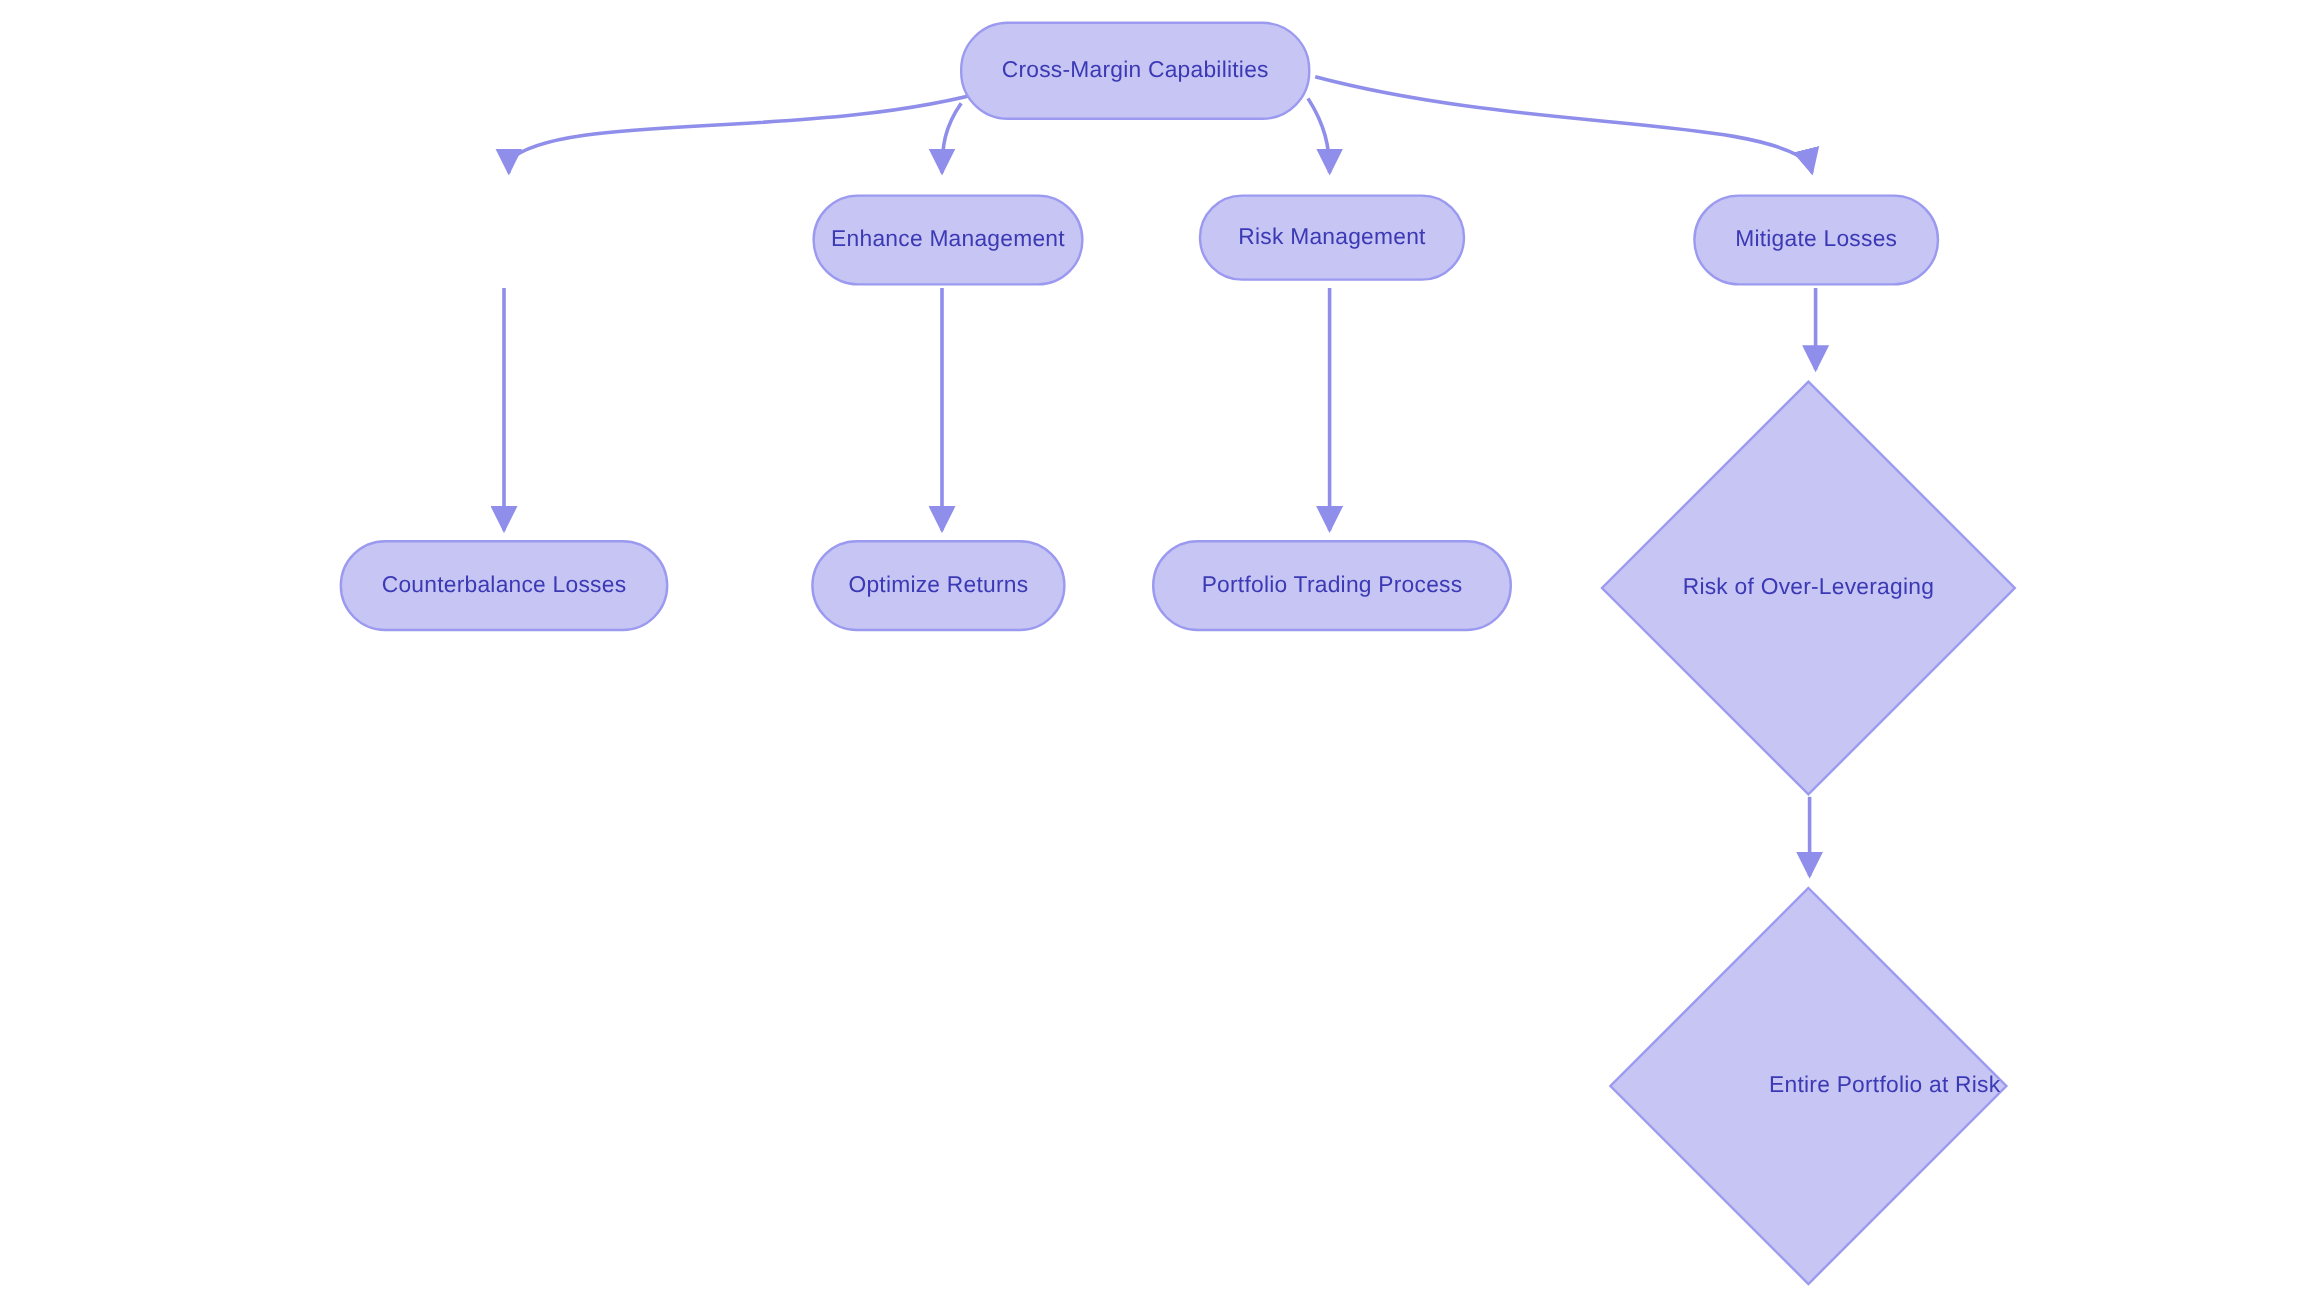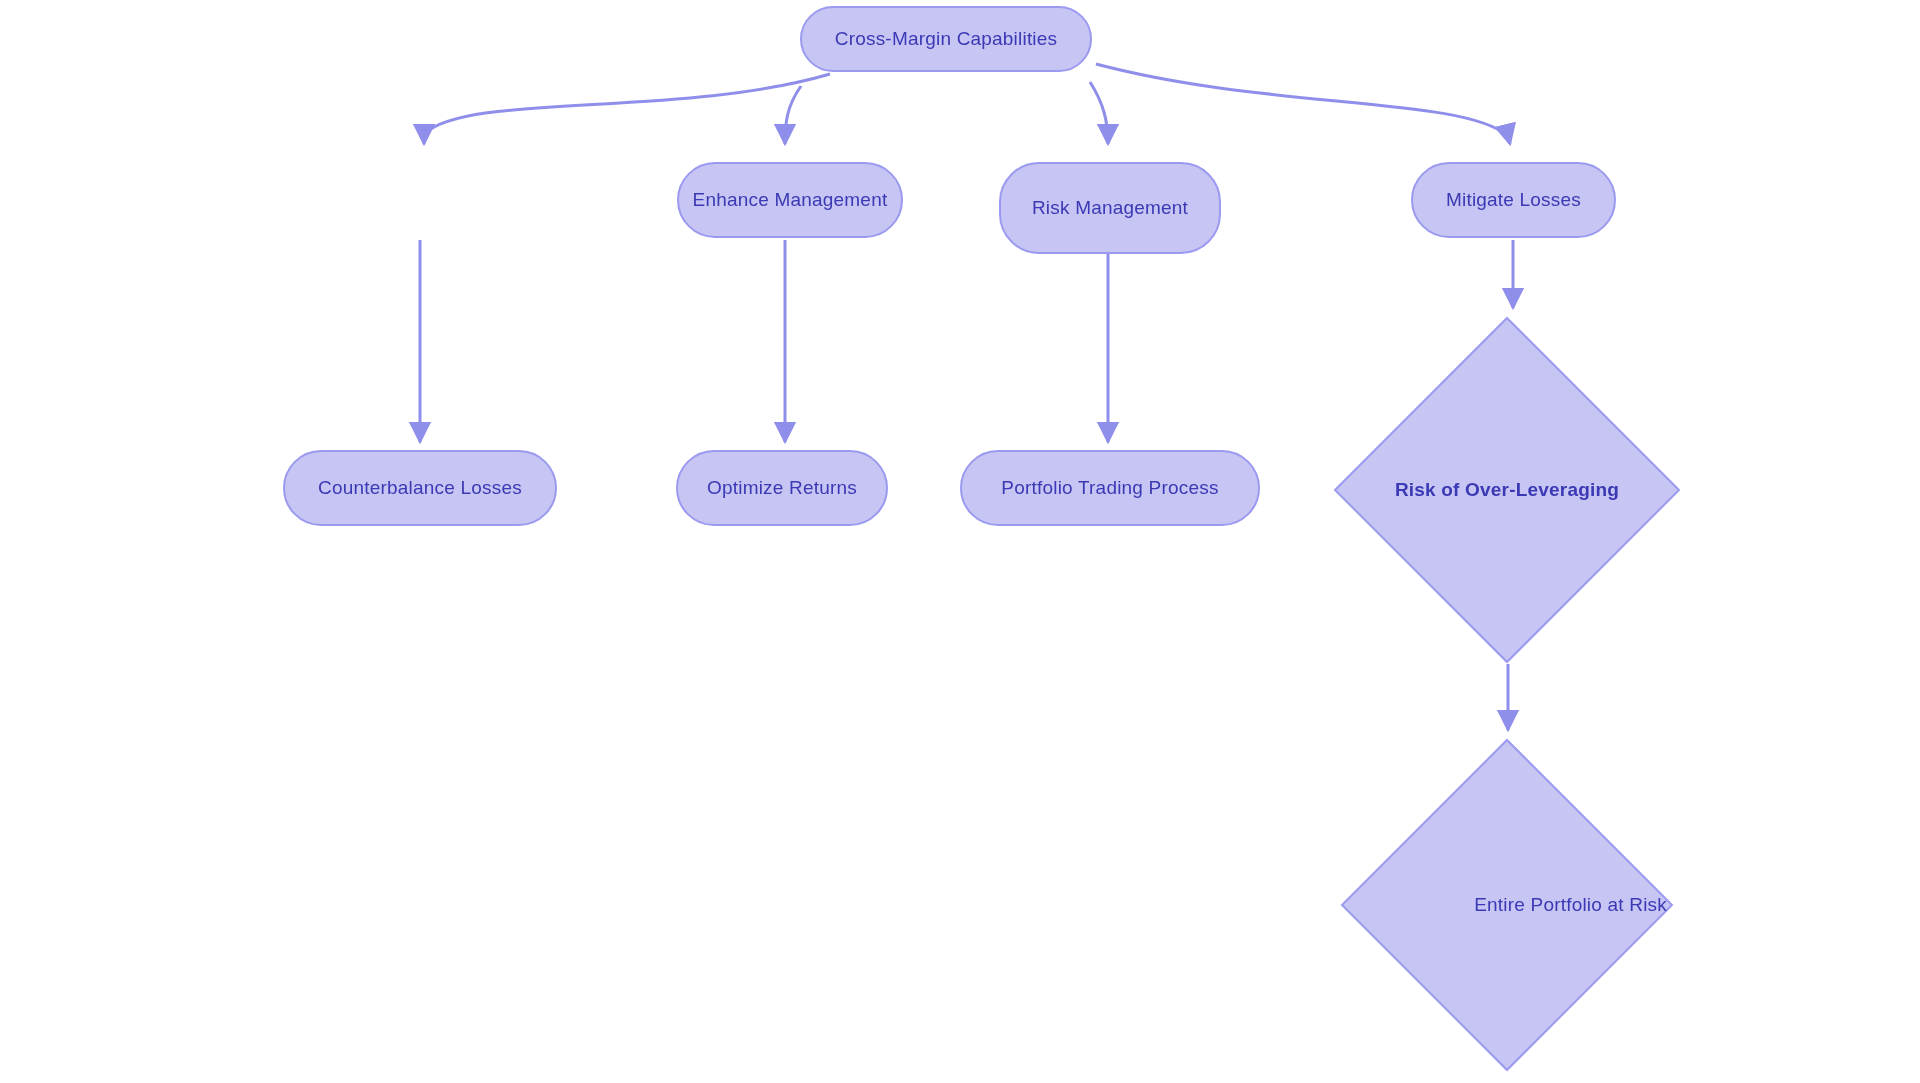--- a/index.html
+++ b/index.html
@@ -44,29 +44,29 @@
     width: 320px;
     transform: translate(-50%, -50%);
     text-align: center;
     color: #3b39b4;
     font-size: 19px;
     letter-spacing: 0.2px;
     white-space: nowrap;
     z-index: 3;
   }
   
-  #n-root          { left: 800px;  top: 6px;  width: 292px; height: 66px; }
+  #n-root          { left: 800px;  top: 18px;  width: 292px; height: 82px; }
   #n-leverage      { left: 241px;  top: 162px; width: 358px; height: 76px; }
   #n-enhance       { left: 677px;  top: 162px; width: 226px; height: 76px; }
-  #n-risk          { left: 999px;  top: 162px; width: 222px; height: 92px; text-align: right; }
+  #n-risk          { left: 999px;  top: 162px; width: 222px; height: 72px; text-align: right; }
   #n-mitigate      { left: 1411px; top: 162px; width: 205px; height: 76px; }
   #n-counter       { left: 283px;  top: 450px; width: 274px; height: 76px; }
   #n-optimize      { left: 676px;  top: 450px; width: 212px; height: 76px; }
   #n-streamline    { left: 960px;  top: 450px; width: 300px; height: 76px; }
-  #lbl-overlever   { left: 1507px; top: 490px; font-weight: bold; }
+  #lbl-overlever   { left: 1507px; top: 490px; }
   #lbl-portfolio   { left: 1507px; top: 905px; text-align: right; }
 </style>
 </head>
 <body>
 
 <div class="canvas">
 
   <svg class="edges" width="1920" height="1083" viewBox="0 0 1920 1083" xmlns="http://www.w3.org/2000/svg">
     <defs>
       <marker id="arrow" viewBox="0 0 10 10" refX="9" refY="5" markerWidth="7.5" markerHeight="7.5" orient="auto">

